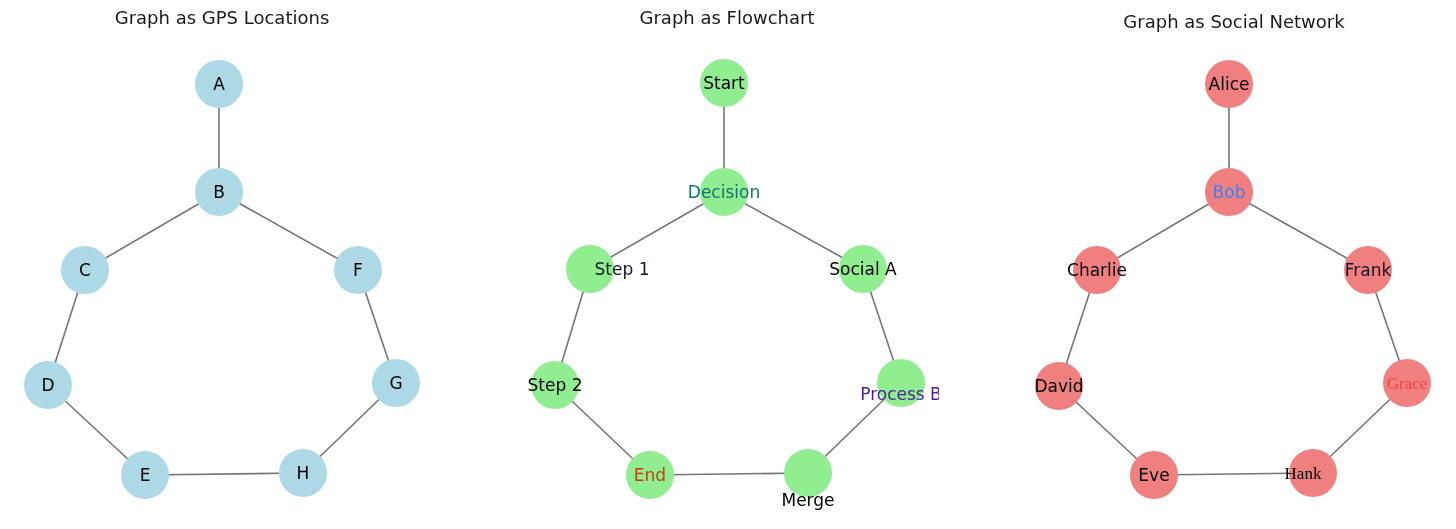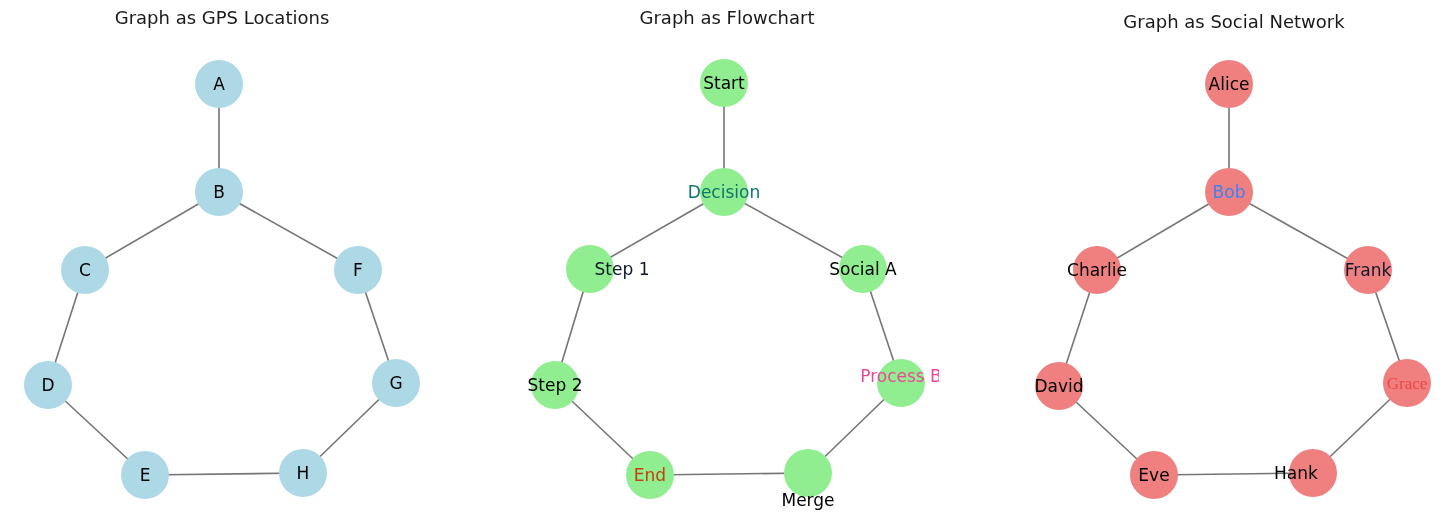--- a/index.html
+++ b/index.html
@@ -97,21 +97,21 @@
       <div class="node" style="left: 383px; top: 269px; background: rgb(144, 238, 144);"></div>
       <div class="node" style="left: 75px; top: 385px; background: rgb(144, 238, 144);"></div>
       <div class="node" style="left: 421px; top: 383px; background: rgb(144, 238, 144);"></div>
       <div class="node" style="left: 170px; top: 475px; background: rgb(144, 238, 144);"></div>
       <div class="node" style="left: 328px; top: 473px; background: rgb(144, 238, 144);"></div>
       <div class="node-label" style="left: 244px; top: 83px; color: rgb(0, 0, 0);">Start</div>
       <div class="node-label" style="left: 244px; top: 192px; color: #0f766e;">Decision</div>
       <div class="node-label" style="left: 110px; top: 269px; color: #0f172a; margin-left: 32px;">Step 1</div>
       <div class="node-label" style="left: 383px; top: 269px; color: rgb(0, 0, 0);">Social A</div>
       <div class="node-label" style="left: 75px; top: 385px; color: rgb(0, 0, 0);">Step 2</div>
-      <div class="node-label" style="left: 421px; top: 376px; color: #ec4899;">Process B</div>
+      <div class="node-label" style="left: 421px; top: 394px; color: #4c1d95;">Process B</div>
       <div class="node-label" style="left: 170px; top: 475px; color: #c2410c;">End</div>
       <div class="node-label" style="left: 328px; top: 473px; color: rgb(0, 0, 0); margin-top: 27px;">Merge</div>
       <div class="panel-title" style="left: 247px; top: 8px;">Graph as Flowchart</div>
     </section>
     <section class="panel" style="left: 966px; width: 490px;">
       <svg width="490" height="529" class="edges">
         <line x1="263" y1="84" x2="263" y2="192" stroke="#757575" stroke-width="1.6"></line>
         <line x1="263" y1="192" x2="131" y2="270" stroke="#757575" stroke-width="1.6"></line>
         <line x1="263" y1="192" x2="402" y2="270" stroke="#757575" stroke-width="1.6"></line>
         <line x1="131" y1="270" x2="93" y2="386" stroke="#757575" stroke-width="1.6"></line>
@@ -128,16 +128,16 @@
       <div class="node" style="left: 441px; top: 383px; background: rgb(240, 128, 128);"></div>
       <div class="node" style="left: 188px; top: 475px; background: rgb(240, 128, 128);"></div>
       <div class="node" style="left: 347px; top: 473px; background: rgb(240, 128, 128);"></div>
       <div class="node-label" style="left: 263px; top: 84px; color: rgb(0, 0, 0);">Alice</div>
       <div class="node-label" style="left: 263px; top: 192px; color: #3b82f6;">Bob</div>
       <div class="node-label" style="left: 131px; top: 270px; color: rgb(0, 0, 0);">Charlie</div>
       <div class="node-label" style="left: 402px; top: 270px; color: #0f172a;">Frank</div>
       <div class="node-label" style="left: 93px; top: 386px; color: rgb(0, 0, 0);">David</div>
       <div class="node-label" style="left: 441px; top: 383px; color: #ef4444; font-family: Liberation Serif, serif;">Grace</div>
       <div class="node-label" style="left: 188px; top: 475px; color: rgb(0, 0, 0);">Eve</div>
-      <div class="node-label" style="left: 330px; top: 473px; color: rgb(0, 0, 0);">Hank</div>
+      <div class="node-label" style="left: 337px; top: 473px; color: rgb(0, 0, 0); font-family: Liberation Serif, serif;">Hank</div>
       <div class="panel-title" style="left: 268px; top: 12px;">Graph as Social Network</div>
     </section>
   </div>
 
 </body></html>

